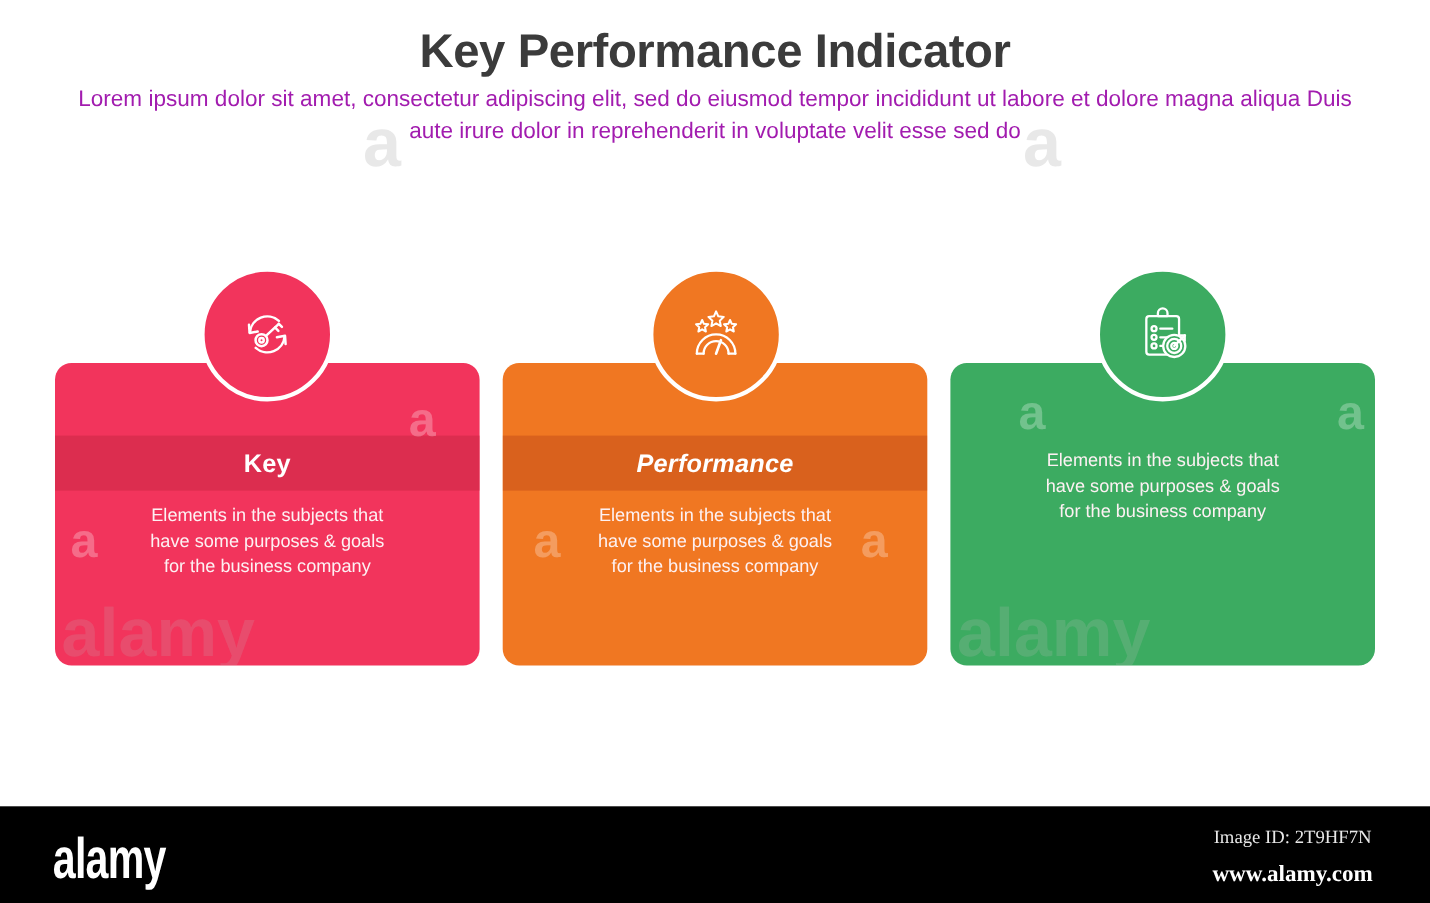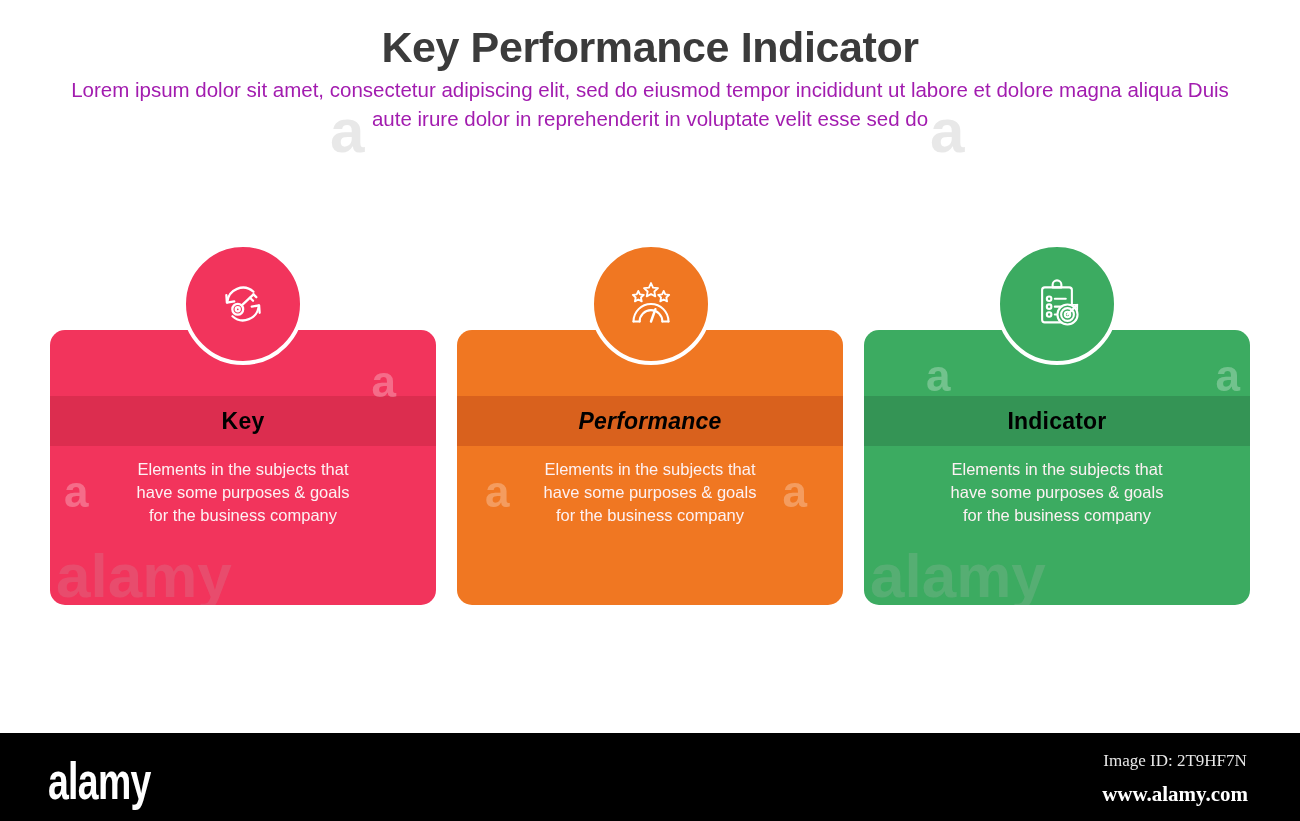--- a/index.html
+++ b/index.html
@@ -83,21 +83,21 @@
     flex: none;
     height: 50px;
     display: flex;
     align-items: center;
     justify-content: center;
   }
 
   .card-title {
     font-size: 23px;
     font-weight: bold;
-    color: #000000;
+    color: #ffffff;
     letter-spacing: 0.2px;
   }
 
   .card-body {
     flex: 1;
     padding-top: 12px;
     display: flex;
     justify-content: center;
   }
 
@@ -235,23 +235,20 @@
         <div class="card-desc">Elements in the subjects that
 have  some purposes &amp; goals
 for the  business company</div>
       </div>
     </div>
 
     <div class="card" id="card-3" style="background:#3CAB61;">
       <div class="wm wm-a" style="left:62px; top:24px;">a</div>
       <div class="wm wm-a" style="right:10px; top:24px;">a</div>
       <div class="card-top-spacer"></div>
-      <div class="card-title-band" style="background:#349455;">
-        <span class="card-title">Indicator</span>
-      </div>
       <div class="card-body">
         <div class="card-desc">Elements in the subjects that
 have  some purposes &amp; goals
 for the  business company</div>
       </div>
       <div class="wm wm-big" style="left:6px; top:215px; color:rgba(190,190,190,0.20);">alamy</div>
     </div>
 
   </div>
 

